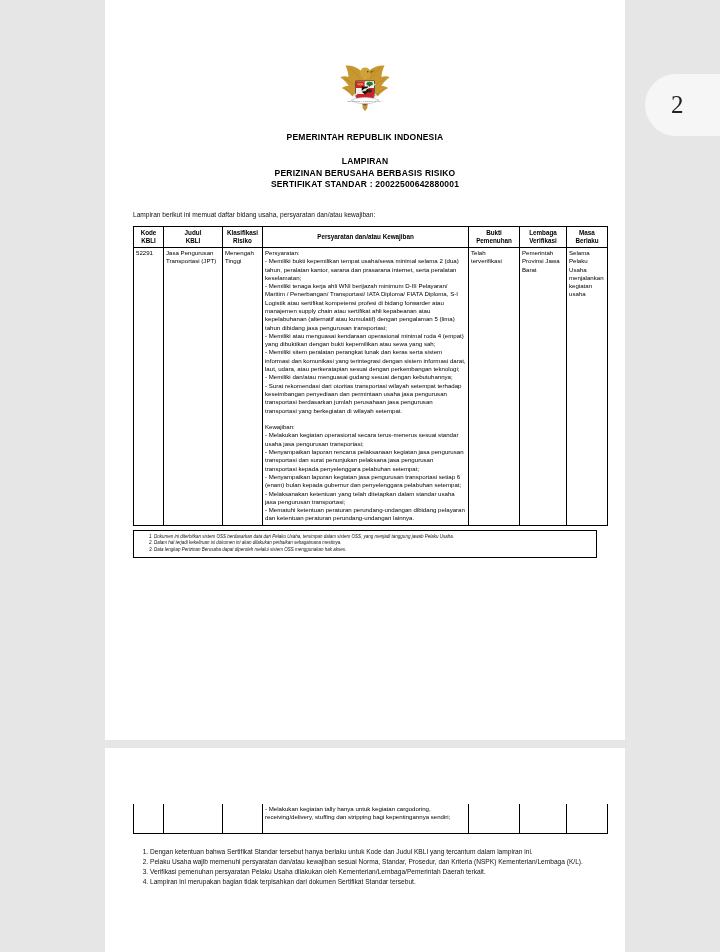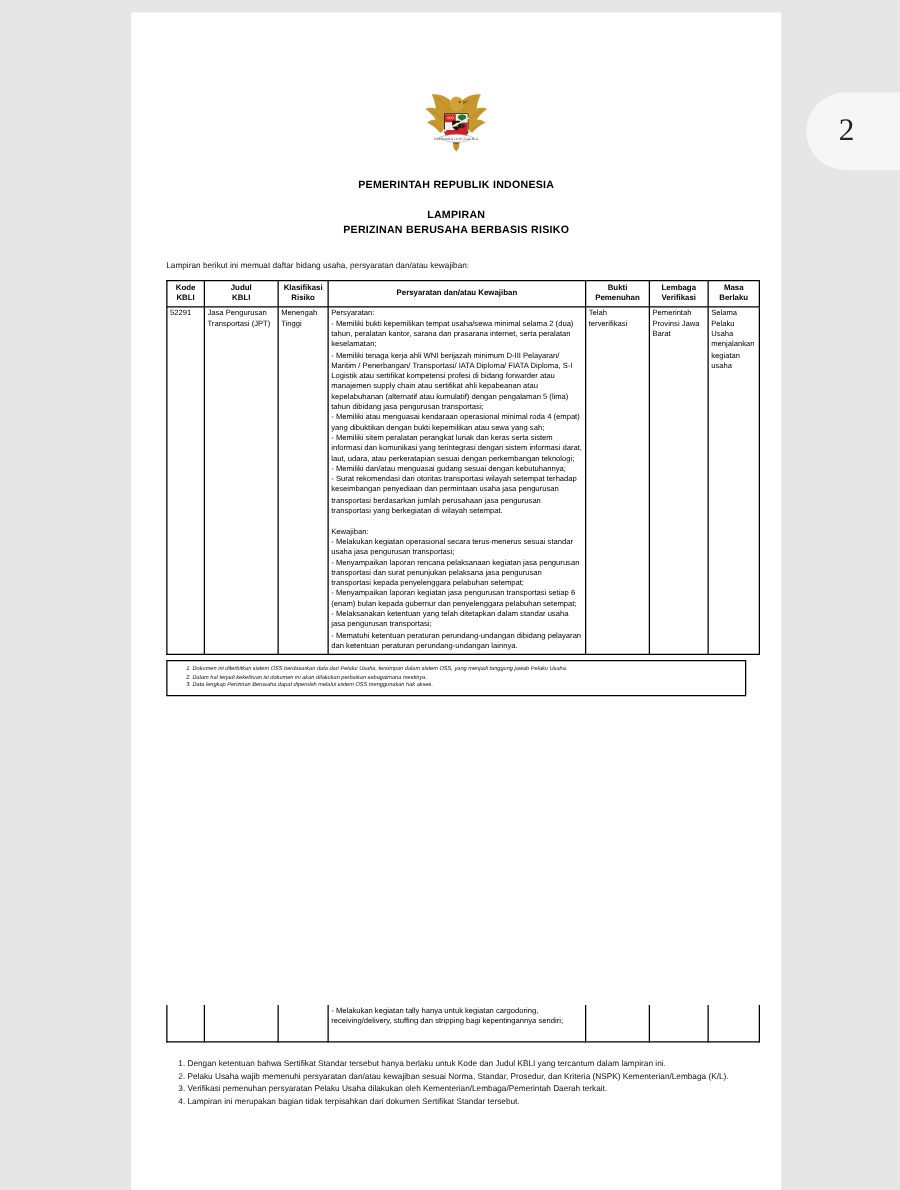--- a/index.html
+++ b/index.html
@@ -26,21 +26,21 @@
   }
 
   
   .page {
     position: absolute;
     left: 105px;
     width: 520px;
     background: #ffffff;
     box-shadow: 0 0 0 0 rgba(0,0,0,0);
   }
-  #page-1 { top: 10px; height: 740px; }
+  #page-1 { top: 0px; height: 740px; }
   #page-2 { top: 748px; height: 204px; }
 
   .page-inner {
     position: absolute;
     left: 28px;
     right: 28px;
     top: 0;
   }
 
   
@@ -262,20 +262,21 @@
             <text x="60" y="90" font-size="6.2" text-anchor="middle" fill="#3a3a3a" font-family="Liberation Serif, serif">BHINNEKA TUNGGAL IKA</text>
           </svg>
         </span>
       </div>
 
       <div class="doc-head head-line-1">PEMERINTAH REPUBLIK INDONESIA</div>
 
       <div class="doc-head head-block">
         <div>LAMPIRAN</div>
         <div>PERIZINAN BERUSAHA BERBASIS RISIKO</div>
+        <div>SERTIFIKAT STANDAR : 20022500642880001</div>
       </div>
 
       <div class="intro">Lampiran berikut ini memuat daftar bidang usaha, persyaratan dan/atau kewajiban:</div>
 
       <table class="lampiran">
         <colgroup>
           <col class="col-kode">
             <col class="col-judul">
             <col class="col-klas">
           <col class="col-persy">

